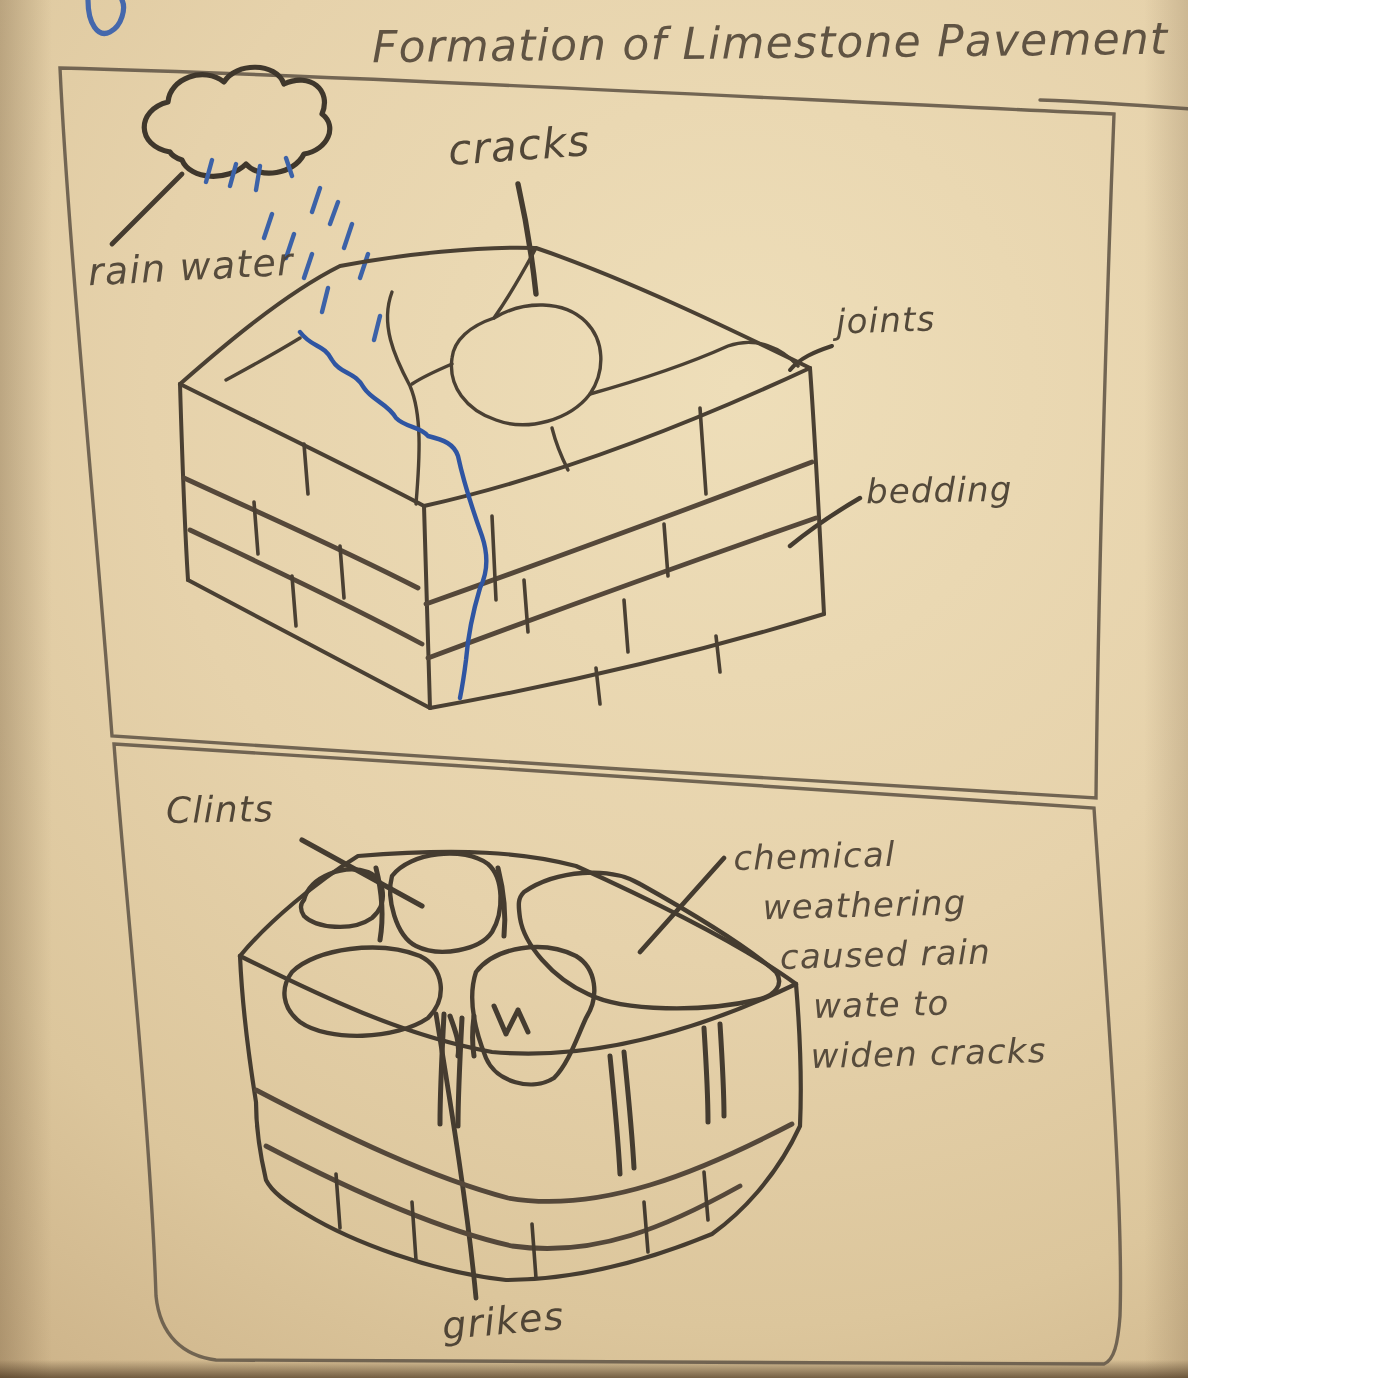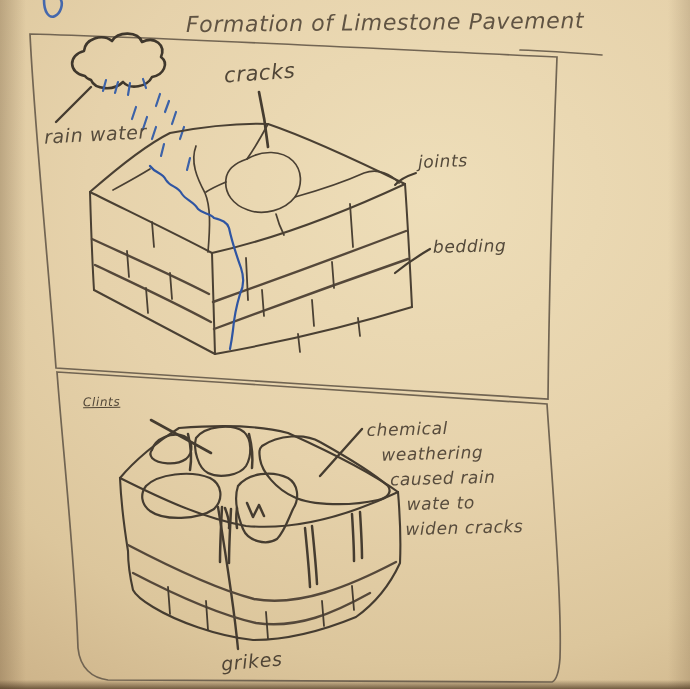--- a/index.html
+++ b/index.html
@@ -1,35 +1,35 @@
 <!DOCTYPE html>
 <html><head>
 <meta charset="utf-8">
 <style>
   html,body{margin:0;padding:0;}
   body{width:690px;height:689px;overflow:hidden;font-family:"DejaVu Sans",sans-serif;}
   .photo{
-    position:relative;width:690px;height:689px;overflow:hidden;
+    position:relative;width:594px;height:689px;overflow:hidden;
     background:
       linear-gradient(to top, rgba(62,42,22,.65) 0px, rgba(62,42,22,0) 9px),
       linear-gradient(to right, rgba(88,64,38,.28) 0px, rgba(88,64,38,0) 26px),
       linear-gradient(to left, rgba(88,64,38,.18) 0px, rgba(88,64,38,0) 22px),
       radial-gradient(ellipse 130% 110% at 62% 28%, #eedeb9 0%, #e6d2ab 38%, #dcc69c 62%, #c8ad83 86%, #ab8f67 100%);
   }
   svg.sketch{position:absolute;left:0;top:0;}
   .hand{
     position:absolute;color:#4b4134;font-style:italic;letter-spacing:.6px;
     white-space:nowrap;opacity:.92;
   }
   .title{font-size:22px;transform:rotate(-.6deg);color:#55493a;}
   .lbl-cracks{font-size:21px;transform:rotate(-4deg);color:#453b2e;}
   .lbl-rain{font-size:19px;transform:rotate(-3deg);color:#4a4033;}
   .lbl-joints{font-size:17px;transform:rotate(-2deg);color:#473d30;}
   .lbl-bedding{font-size:17px;transform:rotate(-1deg);color:#473d30;}
-  .lbl-clints{font-size:12px;transform:rotate(-1deg);color:#453b2e;text-decoration:underline;}
+  .lbl-clints{font-size:18px;transform:rotate(-1deg);color:#453b2e;}
   .lbl-grikes{font-size:19px;transform:rotate(-5deg);color:#453b2e;}
   .annotation{position:absolute;left:368px;top:416px;transform:rotate(-1.5deg);}
   .annotation .hand{position:static;display:block;font-size:17px;line-height:25px;color:#4c4134;}
   .annotation .l1{margin-left:14px;}
   .annotation .l2{margin-left:22px;}
   .annotation .l3{margin-left:38px;}
   .annotation .l4{margin-left:36px;}
 </style>
 </head>
 <body>

